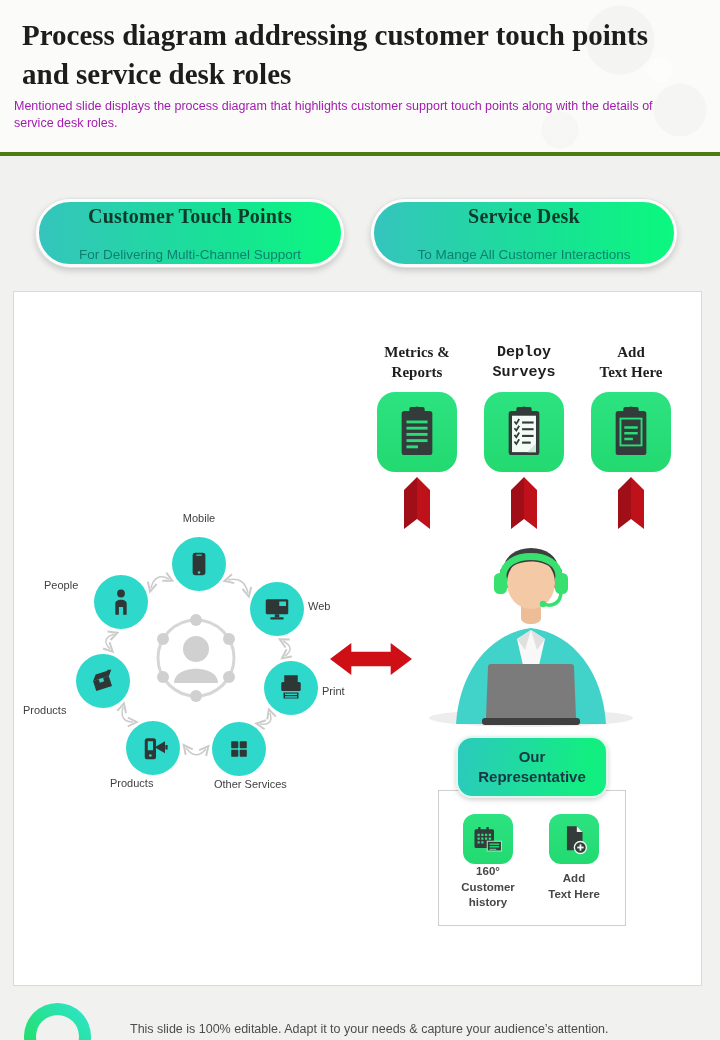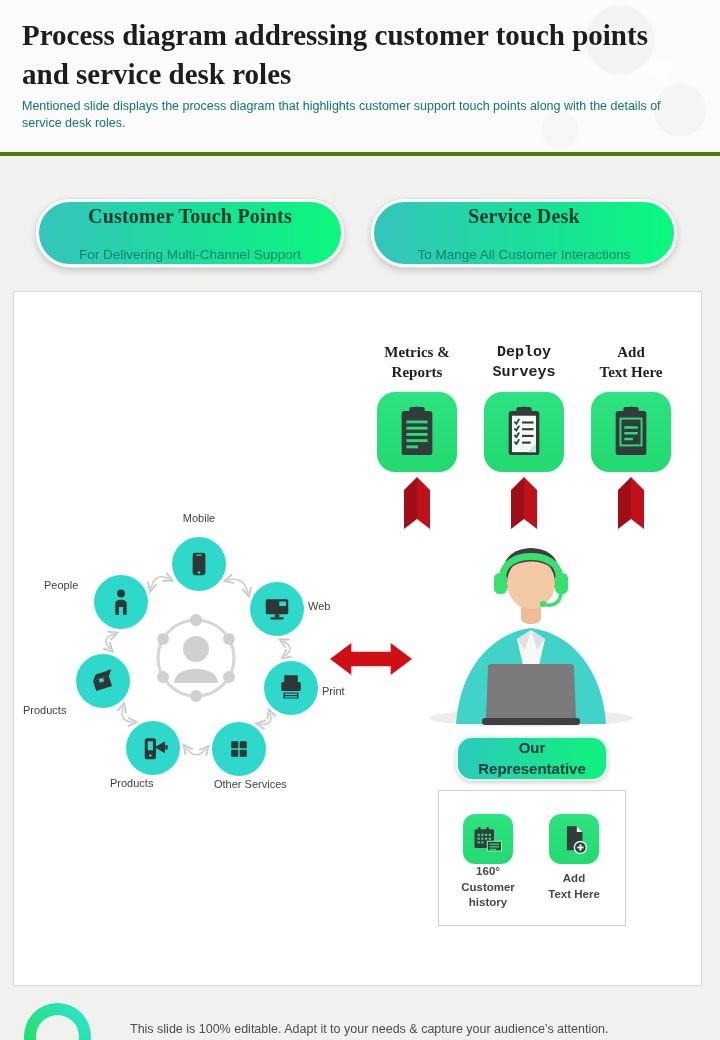--- a/index.html
+++ b/index.html
@@ -25,22 +25,22 @@
       radial-gradient(circle at 680px 110px, rgba(0,0,0,.022) 0 26px, transparent 27px),
       radial-gradient(circle at 560px 130px, rgba(0,0,0,.018) 0 18px, transparent 19px),
       radial-gradient(circle at 660px 70px,  rgba(255,255,255,.5) 0 12px, transparent 13px);
   }
   .slide-title {
     position:absolute; left:22px; top:16px; width:660px;
     font-family:"Liberation Serif", serif;
     font-size:29px; font-weight:700; line-height:1.33; color:#1d1d1d;
   }
   .slide-subtitle {
-    position:absolute; left:22px; top:98px; width:676px;
-    font-size:12.5px; line-height:1.38; color:#0f766e;
+    position:absolute; left:14px; top:98px; width:676px;
+    font-size:12.5px; line-height:1.38; color:#a21caf;
   }
 
   
   .pill {
     position:absolute; top:199px; height:68px; border-radius:40px;
     background:linear-gradient(90deg,#35C4BD 0%, #17E294 60%, #0BF87E 100%);
     border:3px solid #fcfcfc;
     box-shadow:0 0 0 1px #e2e2e0, 0 3px 7px rgba(0,0,0,.2);
     display:flex; flex-direction:column; align-items:center; justify-content:center; gap:19px;
   }
@@ -106,21 +106,21 @@
 
   
   .red-arrow {
     left:316px; top:348px; width:82px; height:38px; background:#CE1016;
     clip-path:polygon(0% 50%, 26% 8%, 26% 31%, 74% 31%, 74% 8%, 100% 50%, 74% 92%, 74% 69%, 26% 69%, 26% 92%);
   }
 
   
   .rep-illustration { left:407px; top:244px; }
   .rep-button {
-    left:442px; top:444px; width:152px; height:45px; border-radius:16px;
+    left:442px; top:444px; width:152px; height:62px; border-radius:16px;
     background:linear-gradient(100deg,#2CC9BE 0%, #12EE80 85%);
     border:2px solid #dff9ec;
     box-shadow:0 2px 5px rgba(0,0,0,.18);
     display:flex; align-items:center; justify-content:center; text-align:center;
     font-size:15px; font-weight:700; line-height:1.35; color:#173742;
     z-index:2;
   }
   .rep-box {
     left:424px; top:498px; width:188px; height:136px;
     background:#fff; border:1px solid #cfcfcf;

